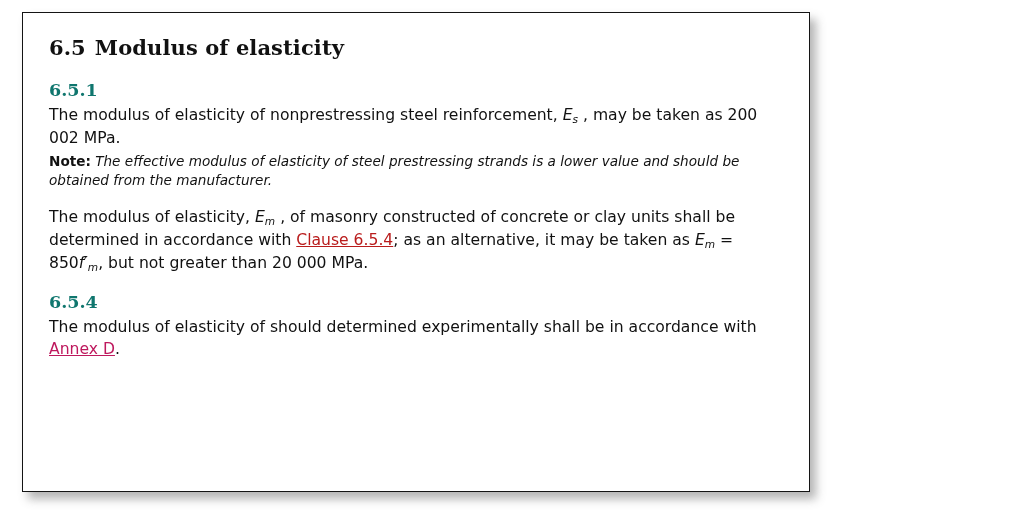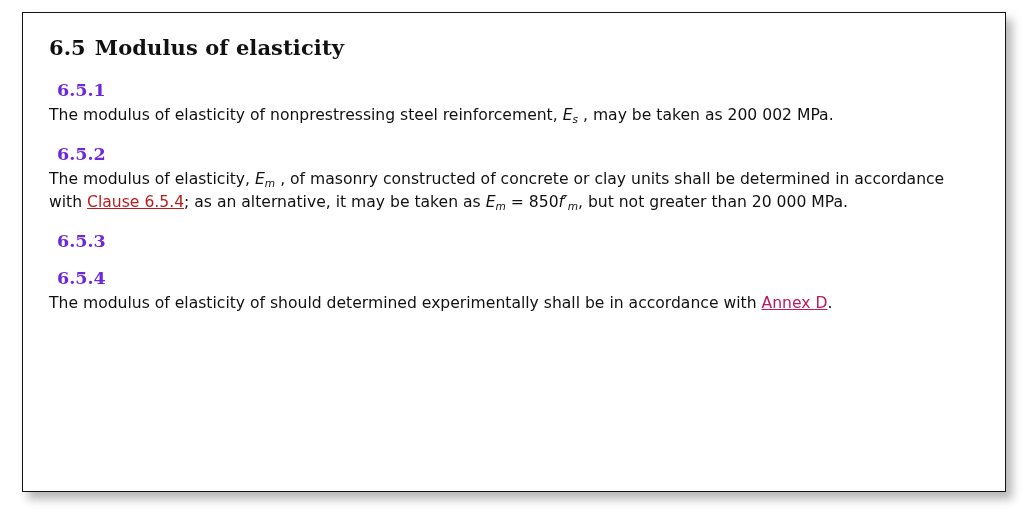--- a/index.html
+++ b/index.html
@@ -10,21 +10,21 @@
     width: 1024px;
     height: 515px;
     background: #ffffff;
     font-family: "DejaVu Sans", sans-serif;
     overflow: hidden;
   }
   .page-frame {
     position: absolute;
     left: 22px;
     top: 12px;
-    width: 984px;
+    width: 788px;
     height: 480px;
     background: #ffffff;
     border: 1px solid #141414;
     box-sizing: border-box;
     box-shadow: 6px 7px 9px rgba(90, 90, 90, 0.45);
   }
   .content {
     padding: 22px 26px 0 26px;
   }
   .section-title {
@@ -38,22 +38,22 @@
   .section-title .num {
     margin-right: 9px;
   }
   .clause {
     margin-bottom: 17px;
   }
   .clause-num {
     font-family: "DejaVu Serif", serif;
     font-weight: bold;
     font-size: 17.5px;
-    color: #6d28d9;
-    margin: 0 0 4px 8px;
+    color: #0f766e;
+    margin: 0 0 4px 0;
   }
   .clause-body {
     font-family: "DejaVu Sans", sans-serif;
     font-size: 15.6px;
     line-height: 1.42;
     color: #111111;
     margin: 0;
   }
   .note {
     font-size: 13.6px;
@@ -91,29 +91,28 @@
 <div class="page-frame">
   <div class="content">
 
     <h1 class="section-title">
       <span class="num">6.5</span><span>Modulus of elasticity</span>
     </h1>
 
     <div class="clause">
       <div class="clause-num">6.5.1</div>
       <p class="clause-body"><span>The modulus of elasticity of nonprestressing steel reinforcement, </span><i class="var">E</i><sub>s</sub><span> , may be taken as 200 002 MPa.</span></p>
+      <p class="clause-body note"><span class="note-label">Note:</span> <span class="note-text">The effective modulus of elasticity of steel prestressing strands is a lower value and should be obtained from the manufacturer.</span></p>
     </div>
 
     <div class="clause">
-      <div class="clause-num">6.5.2</div>
       <p class="clause-body"><span>The modulus of elasticity, </span><i class="var">E</i><sub>m</sub><span> , of masonry constructed of concrete or clay units shall be determined in accordance with </span><a class="xref" href="#">Clause 6.5.4</a><span>; as an alternative, it may be taken as </span><i class="var">E</i><sub>m</sub><span> = 850</span><i class="prime">f′</i><sub>m</sub><span>, but not greater than 20 000 MPa.</span></p>
     </div>
 
     <div class="clause">
-      <div class="clause-num">6.5.3</div>
     </div>
 
     <div class="clause">
       <div class="clause-num">6.5.4</div>
       <p class="clause-body"><span>The modulus of elasticity of should determined experimentally shall be in accordance with </span><a class="xref xref-purple" href="#">Annex D</a><span>.</span></p>
     </div>
 
   </div>
 </div>
 

